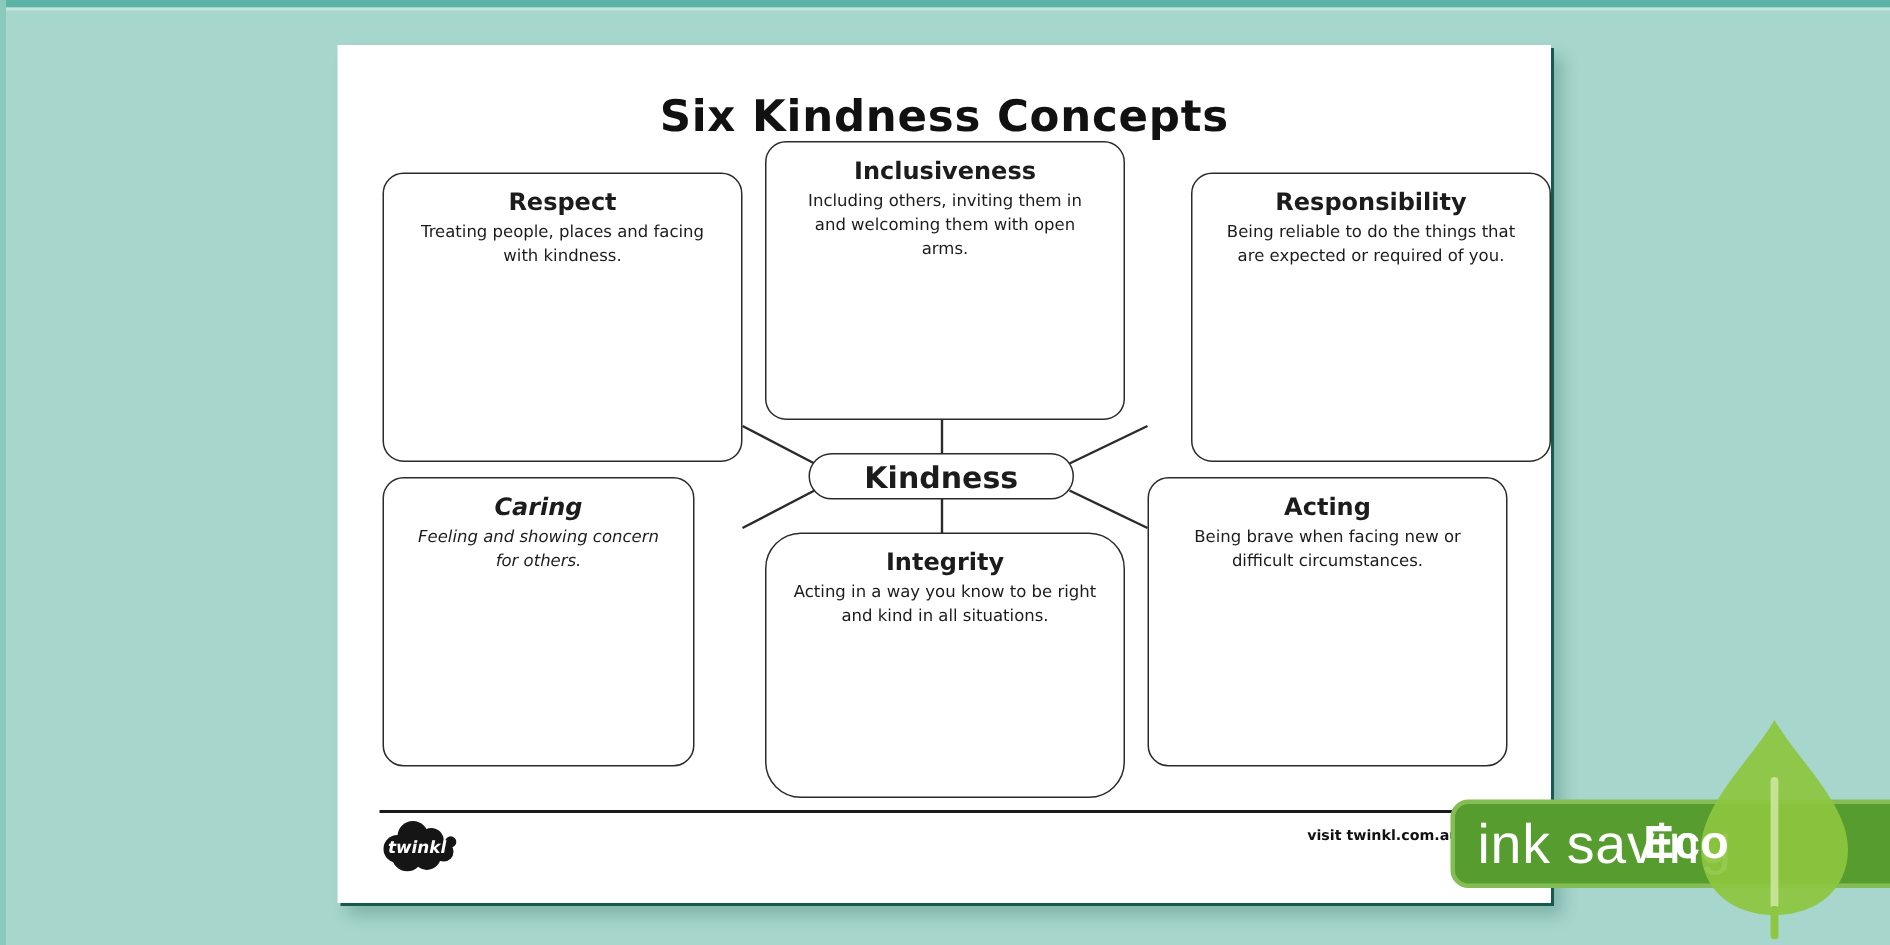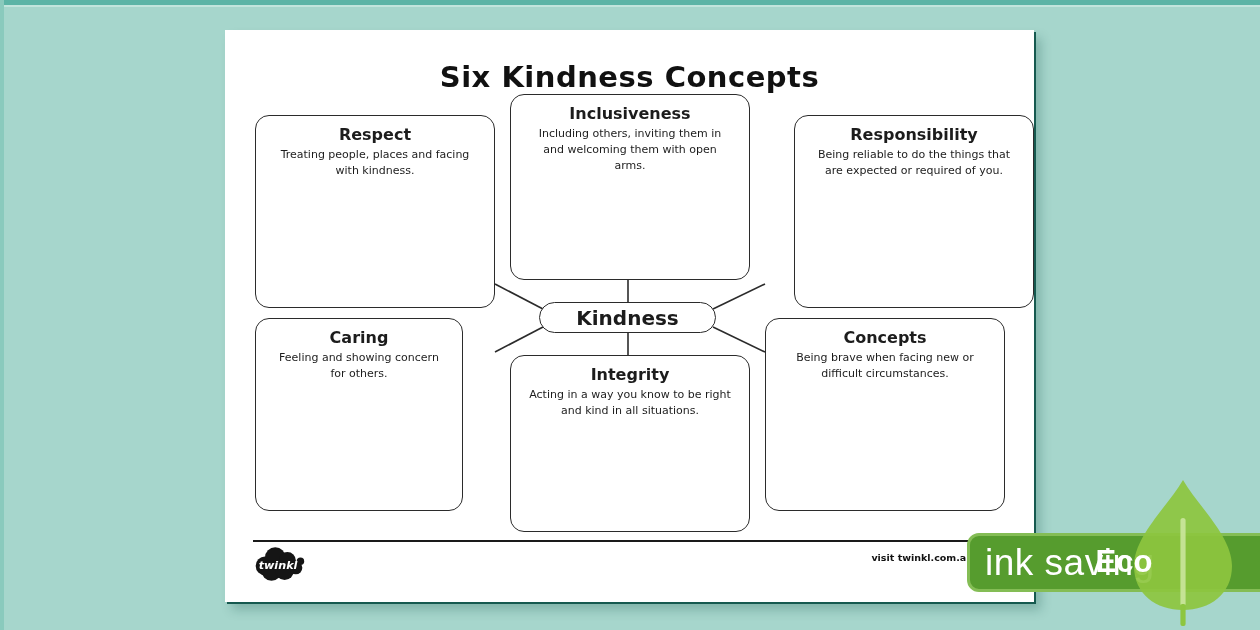--- a/index.html
+++ b/index.html
@@ -39,22 +39,22 @@
     border-radius: 14px;
     text-align: center;
     padding: 9px 16px 15px 16px;
   }
   .concept-title { font-size: 16px; font-weight: bold; margin-bottom: 3px; }
   .concept-desc { font-size: 11px; line-height: 1.45; }
 
   .box-respect        { left: 30px;  top: 85px;  width: 240px; height: 193px; }
   .box-inclusiveness  { left: 285px; top: 64px;  width: 240px; height: 186px; }
   .box-responsibility { left: 540px; top: 85px;  width: 240px; height: 193px; margin-left: 29px; }
-  .box-caring         { left: 30px;  top: 288px; width: 208px; height: 193px; }
-  .box-integrity      { left: 285px; top: 325px; width: 240px; height: 177px; }
+  .box-caring         { left: 30px;  top: 288px; width: 208px; height: 193px; font-style: italic; }
+  .box-integrity      { left: 285px; top: 325px; width: 240px; height: 177px; border-radius: 24px; }
   .box-courage        { left: 540px; top: 288px; width: 240px; height: 193px; }
 
   .center-pill {
     position: absolute;
     left: 314px; top: 272px;
     width: 177px; height: 31px;
     background: #fff;
     border: 1.6px solid #2b2b2b;
     border-radius: 16px;
     display: flex; align-items: center; justify-content: center;
@@ -151,21 +151,21 @@
     <div class="concept-title">Caring</div>
     <div class="concept-desc">Feeling and showing concern for others.</div>
   </div>
 
   <div class="concept-box box-integrity">
     <div class="concept-title">Integrity</div>
     <div class="concept-desc">Acting in a way you know to be right and kind in all situations.</div>
   </div>
 
   <div class="concept-box box-courage">
-    <div class="concept-title">Concepts</div>
+    <div class="concept-title">Acting</div>
     <div class="concept-desc">Being brave when facing new or difficult circumstances.</div>
   </div>
 
   <div class="center-pill">
     <span>Kindness</span>
   </div>
 
   <div class="footer-line"></div>
 
   <svg class="twinkl-logo" viewBox="0 0 60 42" xmlns="http://www.w3.org/2000/svg">

